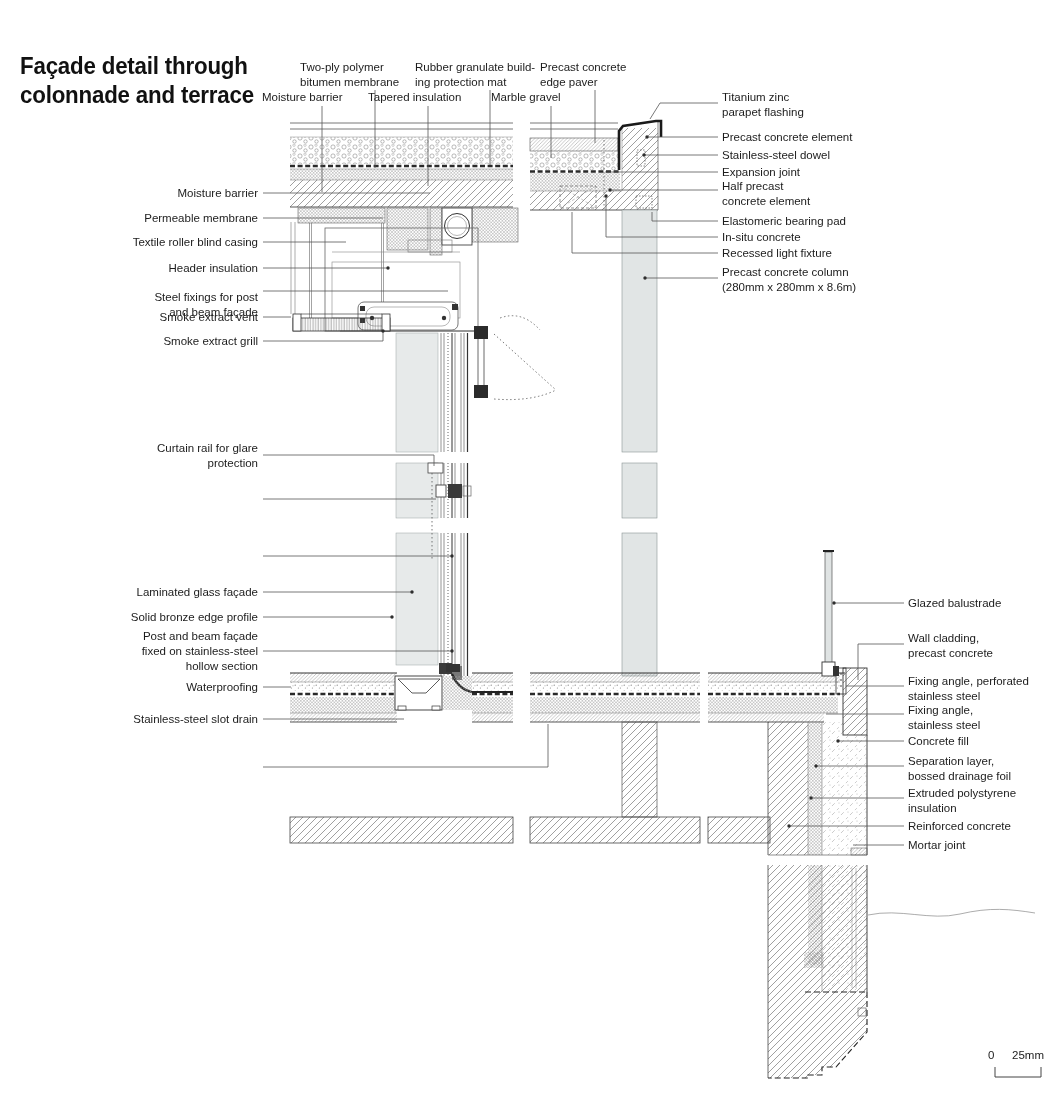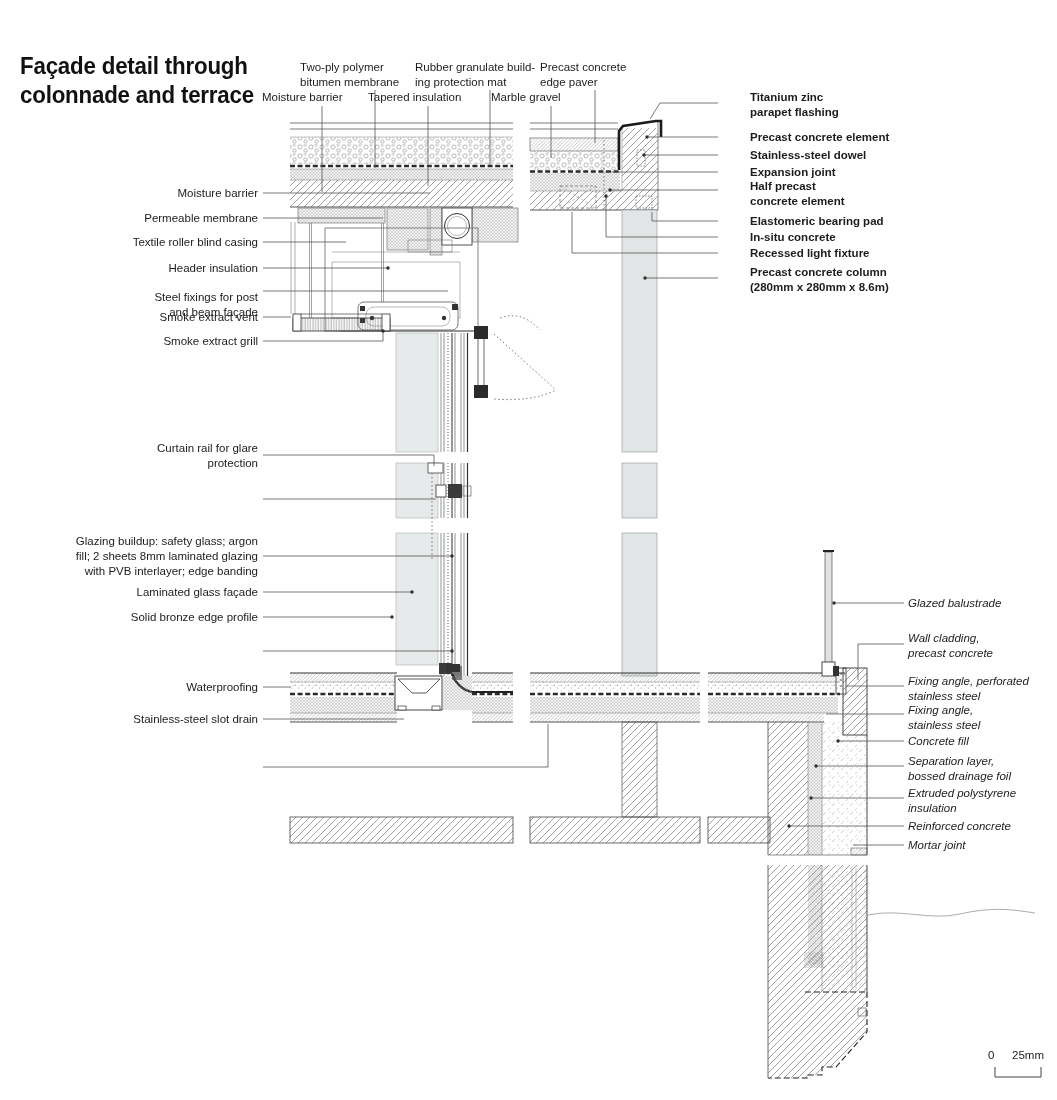--- a/index.html
+++ b/index.html
@@ -4,22 +4,22 @@
 <style>
   html,body{margin:0;padding:0;background:#fff;}
   .stage{position:relative;width:1057px;height:1100px;background:#fff;overflow:hidden;
          font-family:"Liberation Sans",sans-serif;}
   .title{position:absolute;left:20px;top:52px;margin:0;font-size:23px;line-height:29px;
          font-weight:700;color:#111;white-space:pre-line;letter-spacing:-0.2px;
          transform:scaleX(0.97);transform-origin:0 0;}
   .lbl{position:absolute;font-size:11.5px;line-height:15px;color:#1c1c1c;white-space:pre-line;}
   .lbl.ra{right:799px;text-align:right;}      
   .lbl.ct{text-align:left;}                 
-  .lbl.lu{left:750px;font-weight:bold;}                        
-  .lbl.ll{left:908px;font-style:italic;}                        
+  .lbl.lu{left:722px;}                        
+  .lbl.ll{left:908px;}                        
   svg{position:absolute;left:0;top:0;}
   .scaletext{position:absolute;left:988px;top:1049px;width:56px;display:flex;
              justify-content:space-between;font-size:11.5px;color:#1c1c1c;}
 </style>
 </head>
 <body>
 
 <div class="stage">
 
 <svg width="1057" height="1100" viewBox="0 0 1057 1100">
@@ -340,25 +340,25 @@
 <div class="lbl ra" style="top:186px">Moisture barrier</div>
 <div class="lbl ra" style="top:211px">Permeable membrane</div>
 <div class="lbl ra" style="top:235px">Textile roller blind casing</div>
 <div class="lbl ra" style="top:261px">Header insulation</div>
 <div class="lbl ra" style="top:290px">Steel fixings for post
 and beam façade</div>
 <div class="lbl ra" style="top:310px">Smoke extract vent</div>
 <div class="lbl ra" style="top:334px">Smoke extract grill</div>
 <div class="lbl ra" style="top:441px">Curtain rail for glare
 protection</div>
-<div class="lbl ra" style="top:534px">Glazing buildup:  safety glass; argon
-fill; 2 sheets 8mm laminated glazing
-with PVB interlayer; edge banding</div>
 <div class="lbl ra" style="top:585px">Laminated glass façade</div>
 <div class="lbl ra" style="top:610px">Solid bronze edge profile</div>
+<div class="lbl ra" style="top:629px">Post and beam façade
+fixed on stainless-steel
+hollow section</div>
 <div class="lbl ra" style="top:680px">Waterproofing</div>
 <div class="lbl ra" style="top:712px">Stainless-steel slot drain</div>
 
 <div class="lbl lu" style="top:90px">Titanium zinc
 parapet flashing</div>
 <div class="lbl lu" style="top:130px">Precast concrete element</div>
 <div class="lbl lu" style="top:148px">Stainless-steel dowel</div>
 <div class="lbl lu" style="top:165px">Expansion joint</div>
 <div class="lbl lu" style="top:179px">Half precast
 concrete element</div>

